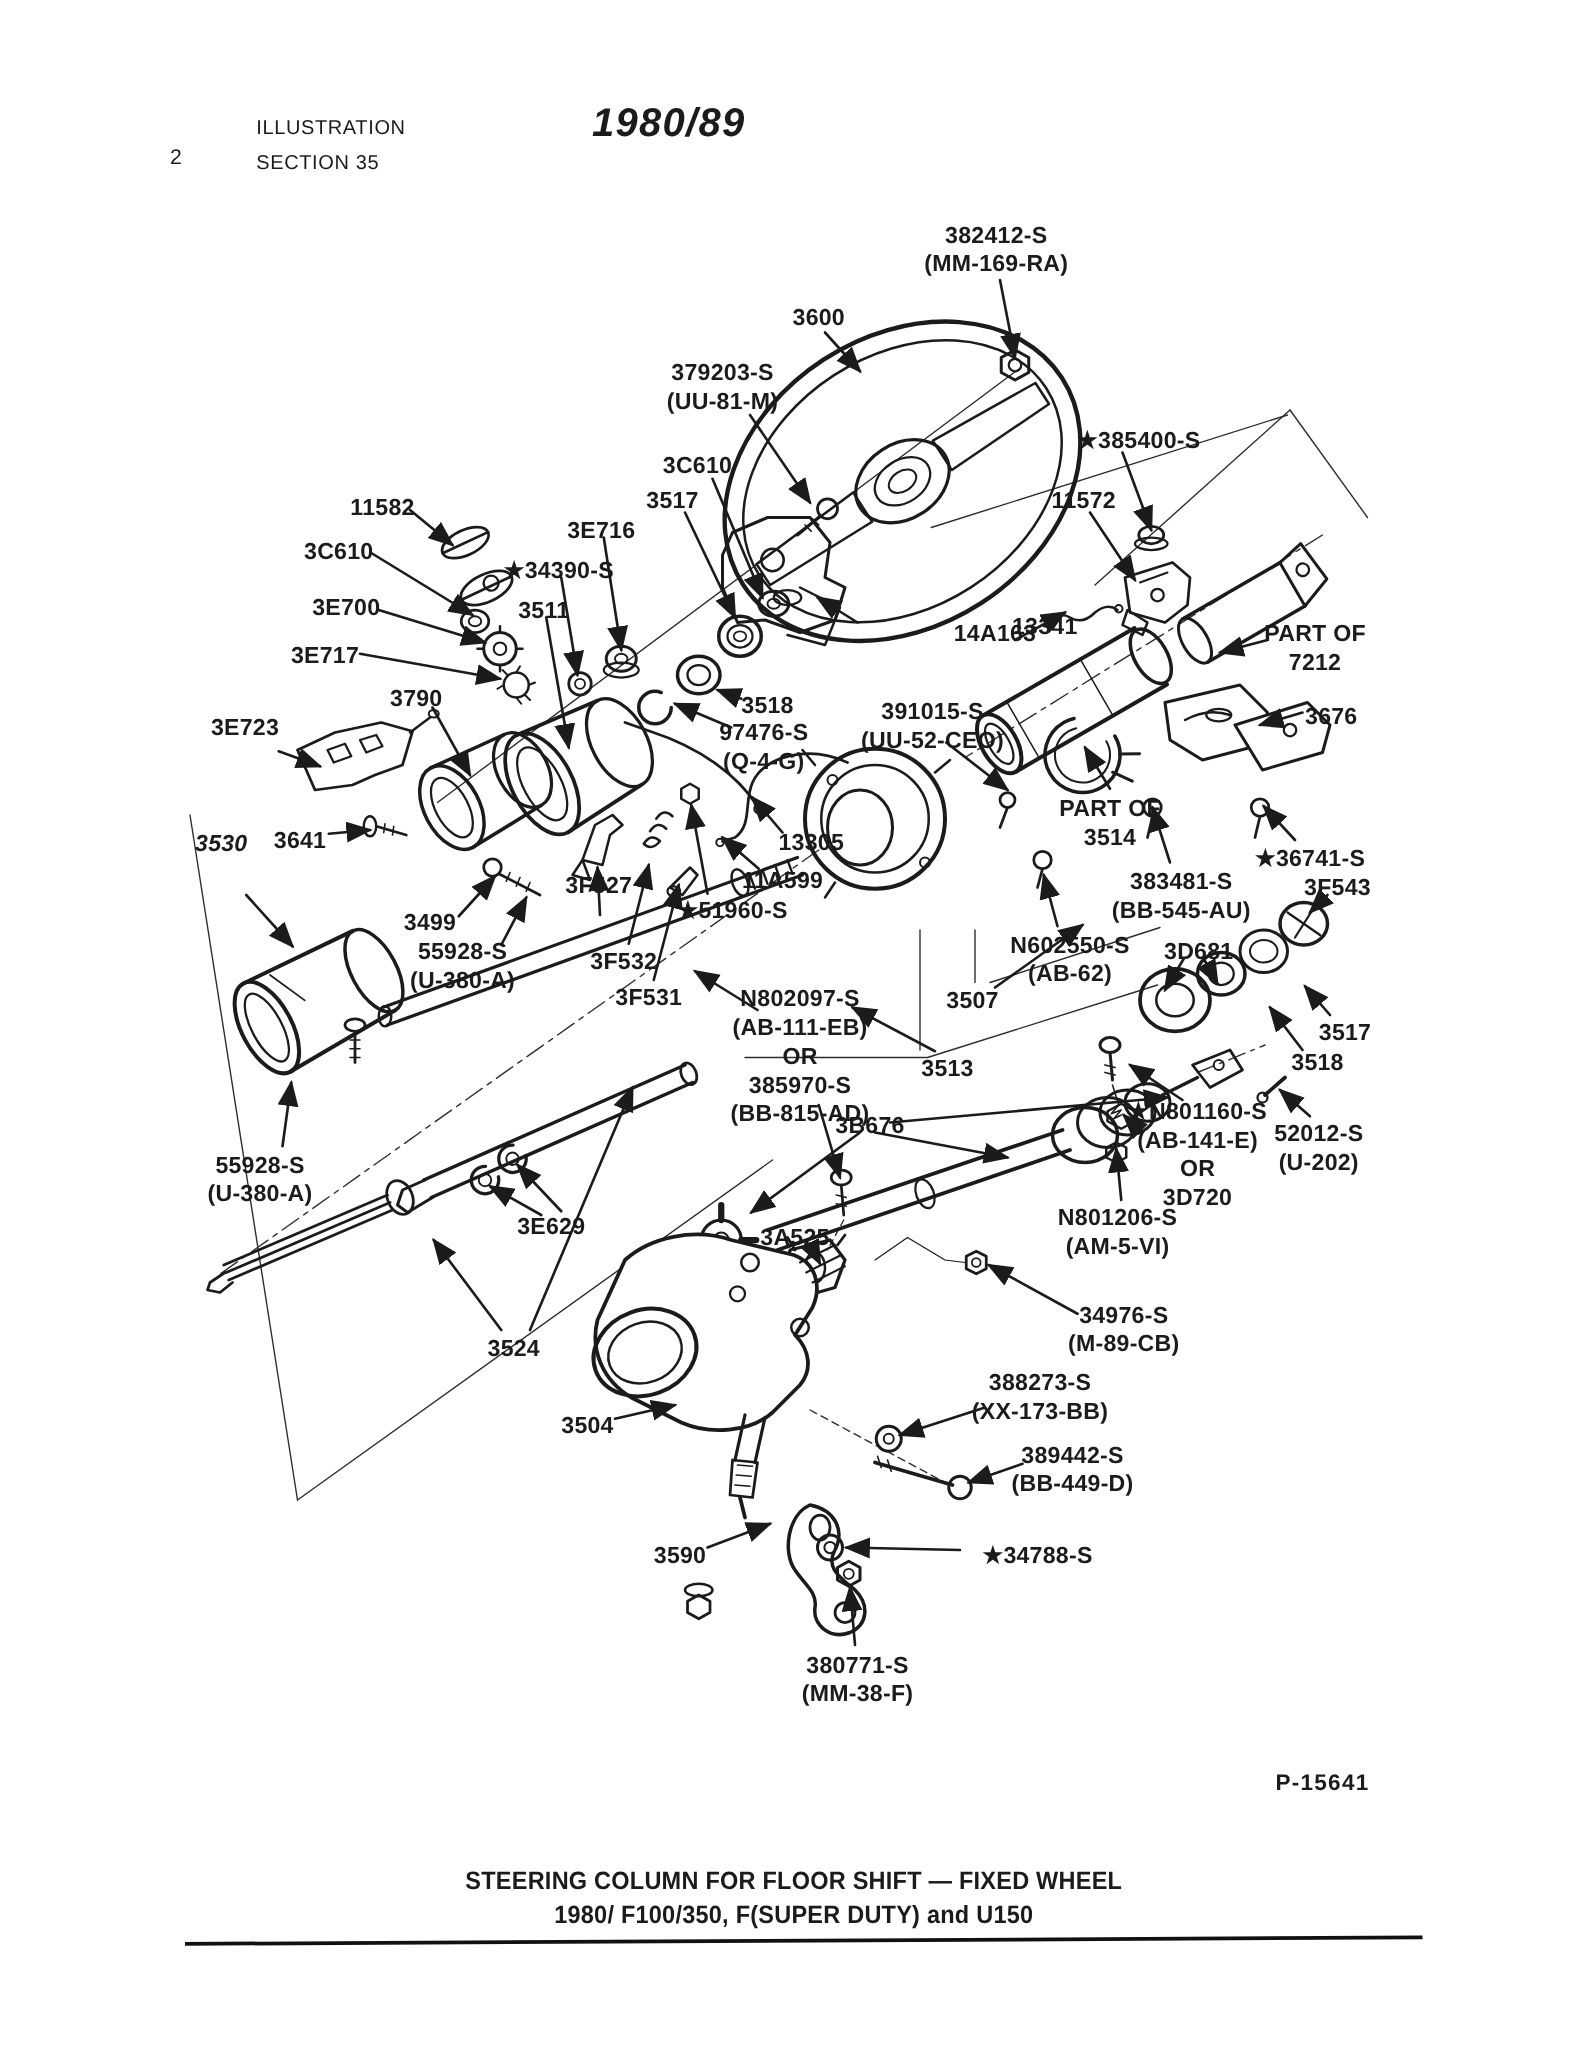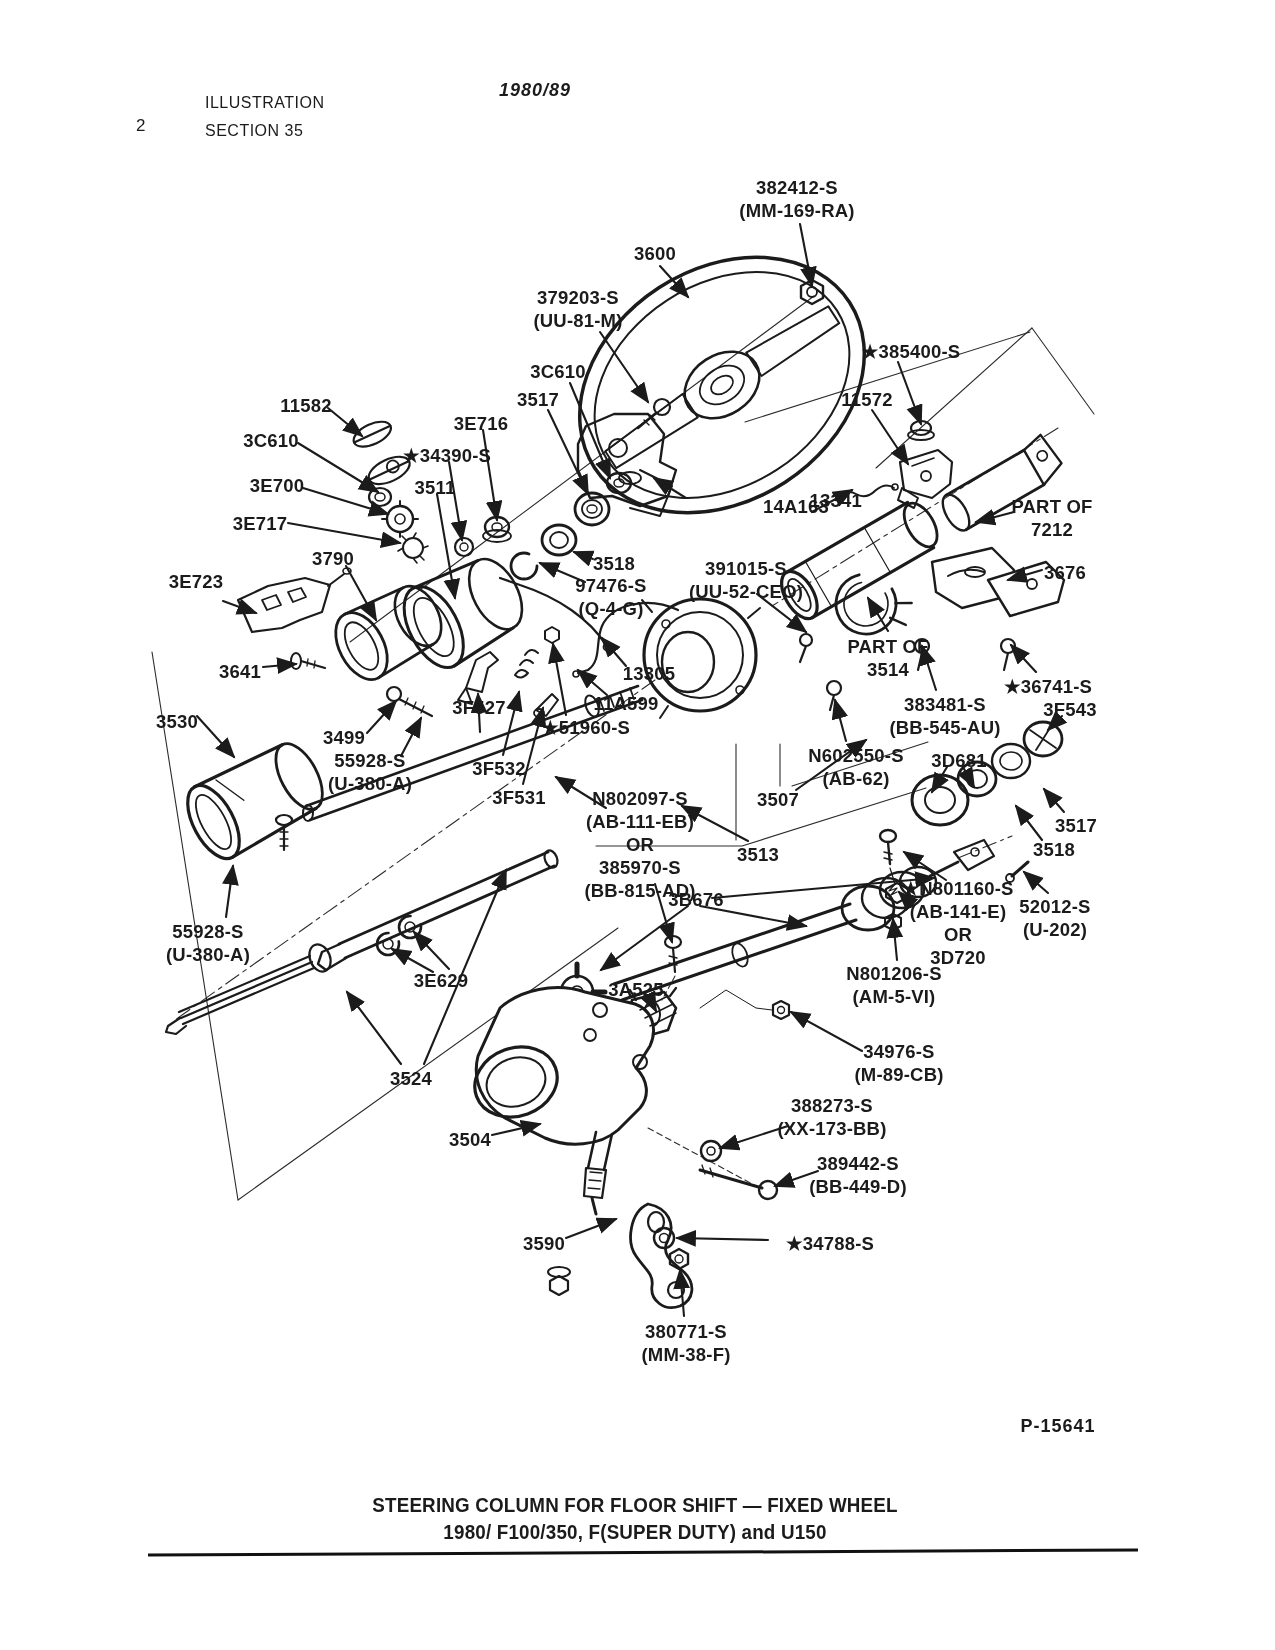--- a/index.html
+++ b/index.html
@@ -6,21 +6,21 @@
   #page{
     position:relative;width:1275px;height:1650px;background:#ffffff;
     font-family:"Liberation Sans", sans-serif;color:#1b1b1b;overflow:hidden;
     margin:0 auto;
   }
   .hdr{position:absolute;font-weight:normal;letter-spacing:.5px;text-align:center;}
   #page-num{left:136px;top:116px;font-size:17px;}
   #hdr-l1{left:205px;top:94px;font-size:16px;}
   #hdr-l2{left:205px;top:122px;font-size:16px;}
   .hdr-c{position:absolute;left:385px;width:300px;text-align:center;
-    font-weight:bold;font-style:italic;font-size:18px;letter-spacing:1px;}
+    font-weight:bold;font-style:italic;font-size:32px;letter-spacing:1px;}
   #hdr-c1{top:80px;}
   #hdr-c2{top:110px;}
   #diagram-svg{position:absolute;left:0;top:0;}
   .plabel{
     position:absolute;width:300px;text-align:center;white-space:pre-line;
     font-size:18.5px;font-weight:bold;line-height:23px;letter-spacing:.2px;
   }
   #plate-num{position:absolute;left:908px;top:1416px;width:300px;text-align:center;
     font-size:18px;font-weight:bold;letter-spacing:1px;}
   .cap{position:absolute;left:240px;width:790px;text-align:center;font-weight:bold;
@@ -471,21 +471,21 @@
       <div class="plabel" style="left: 110px; top: 512px;">3E717</div>
       <div class="plabel" style="left: 183px; top: 547px;">3790</div>
       <div class="plabel" style="left: 46px; top: 570px;">3E723</div>
       <div class="plabel" style="left: 297px; top: 444px;">★34390-S</div>
       <div class="plabel" style="left: 285px; top: 476px;">3511</div>
       <div class="plabel" style="left: 331px; top: 412px;">3E716</div>
       <div class="plabel" style="left: 464px; top: 552px;">3518</div>
       <div class="plabel" style="left: 461px; top: 574px;">97476-S
 (Q-4-G)</div>
       <div class="plabel" style="left: 90px; top: 660px;">3641</div>
-      <div class="plabel" style="left: 27px; top: 710px;">3530</div>
+      <div class="plabel" style="left: 27px; top: 663px; font-style: italic;">3530</div>
       <div class="plabel" style="left: 194px; top: 726px;">3499</div>
       <div class="plabel" style="left: 220px; top: 749px;">55928-S
 (U-380-A)</div>
       <div class="plabel" style="left: 329px; top: 696px;">3F527</div>
       <div class="plabel" style="left: 349px; top: 757px;">3F532</div>
       <div class="plabel" style="left: 369px; top: 786px;">3F531</div>
       <div class="plabel" style="left: 499px; top: 662px;">13305</div>
       <div class="plabel" style="left: 476px; top: 692px;">11A599</div>
       <div class="plabel" style="left: 436px; top: 716px;">★51960-S</div>
       <div class="plabel" style="left: 490px; top: 787px;">N802097-S

